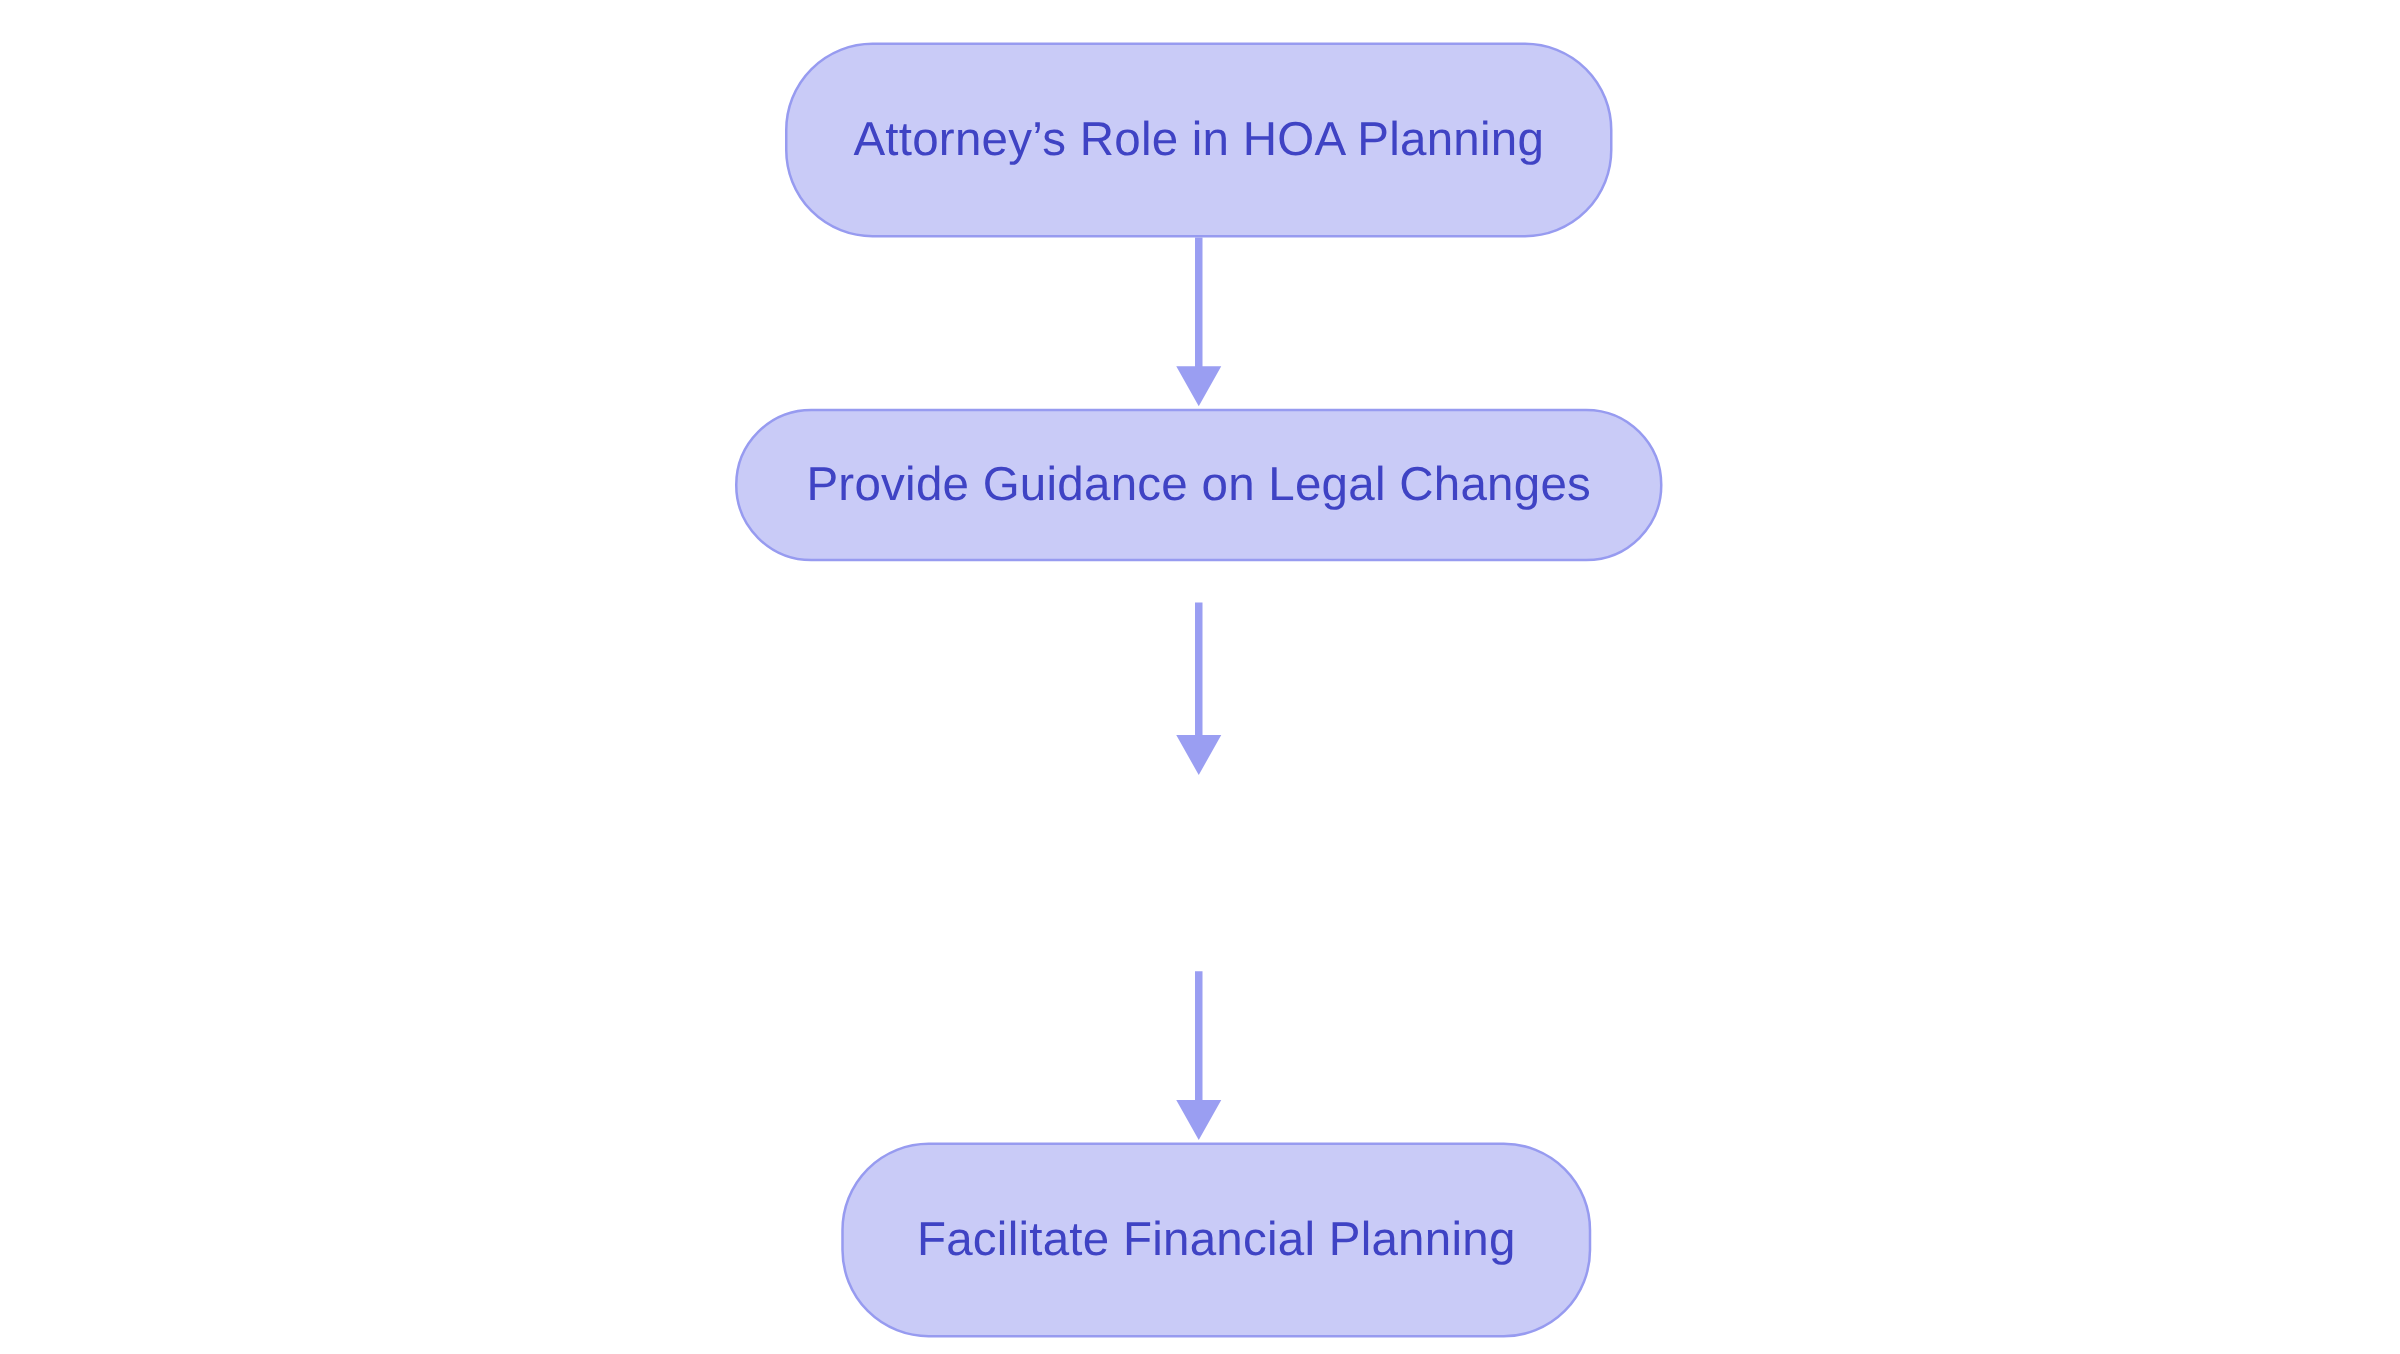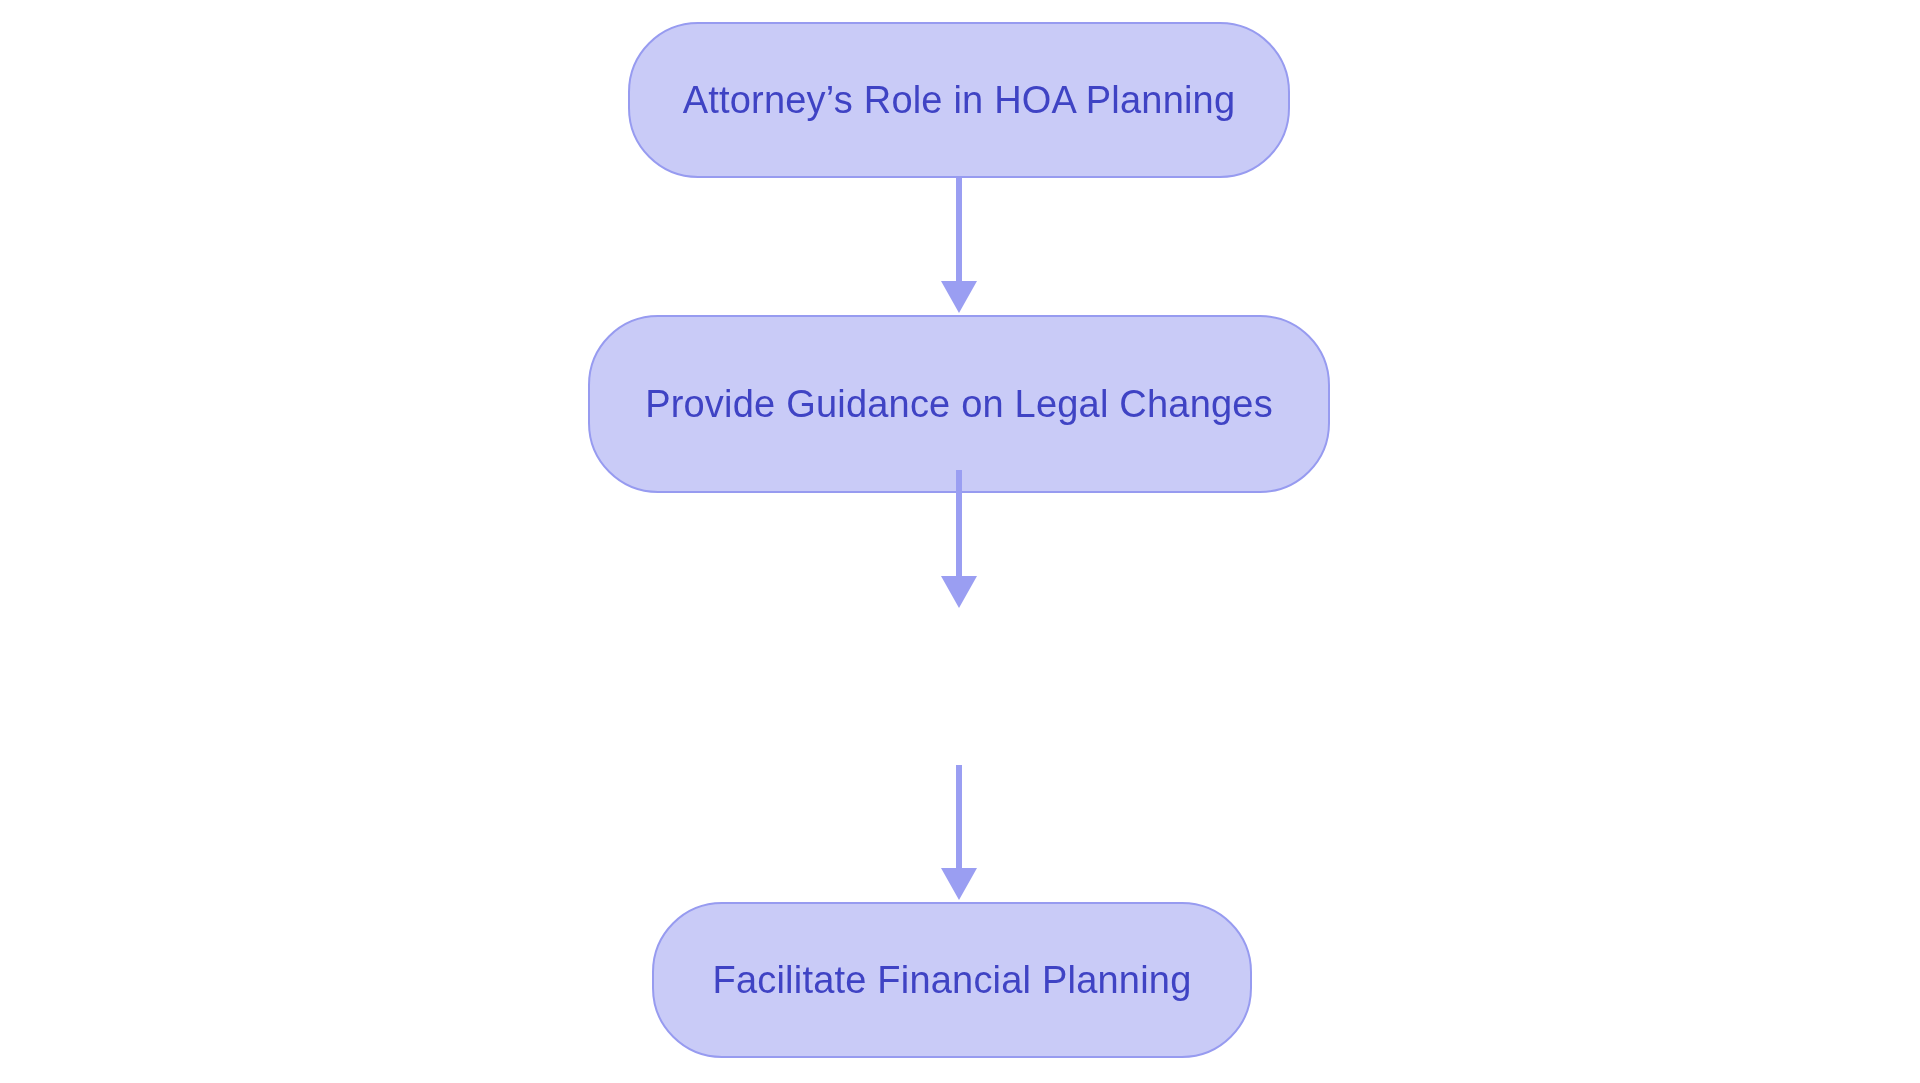--- a/index.html
+++ b/index.html
@@ -10,39 +10,40 @@
     width: 1920px;
     height: 1083px;
     position: relative;
     background: var(--page-bg, #ffffff);
     overflow: hidden;
     font-family: "Liberation Sans", sans-serif;
   }
   .flowchart {
     position: absolute;
     inset: 0;
+    margin-top: 12px;
   }
   .node {
     position: absolute;
     box-sizing: border-box;
     background: var(--node-fill, #c9cbf7);
     border: 2px solid var(--node-border, #979bf0);
     border-radius: 70px;
     display: flex;
     align-items: center;
     justify-content: center;
     text-align: center;
     font-size: 38px;
     color: var(--node-text, #3f43c4);
     letter-spacing: 0.2px;
   }
   .node-1 { left: 628px; top: 22px;  width: 662px; height: 156px; }
-  .node-2 { left: 588px; top: 315px; width: 742px; height: 178px; }
+  .node-2 { left: 588px; top: 315px; width: 742px; height: 122px; }
   .node-3 { left: 675px; top: 610px; width: 570px; height: 155px; }
-  .node-4 { left: 652px; top: 902px; width: 600px; height: 156px; }
+  .node-4 { left: 673px; top: 902px; width: 600px; height: 156px; }
 
   .arrow-line {
     position: absolute;
     left: 956px;
     width: 6px;
     background: var(--arrow-color, #9a9ef2);
   }
   .arrow-line-1 { top: 178px; height: 104px; }
   .arrow-line-2 { top: 470px; height: 107px; }
   .arrow-line-3 { top: 765px; height: 104px; }

